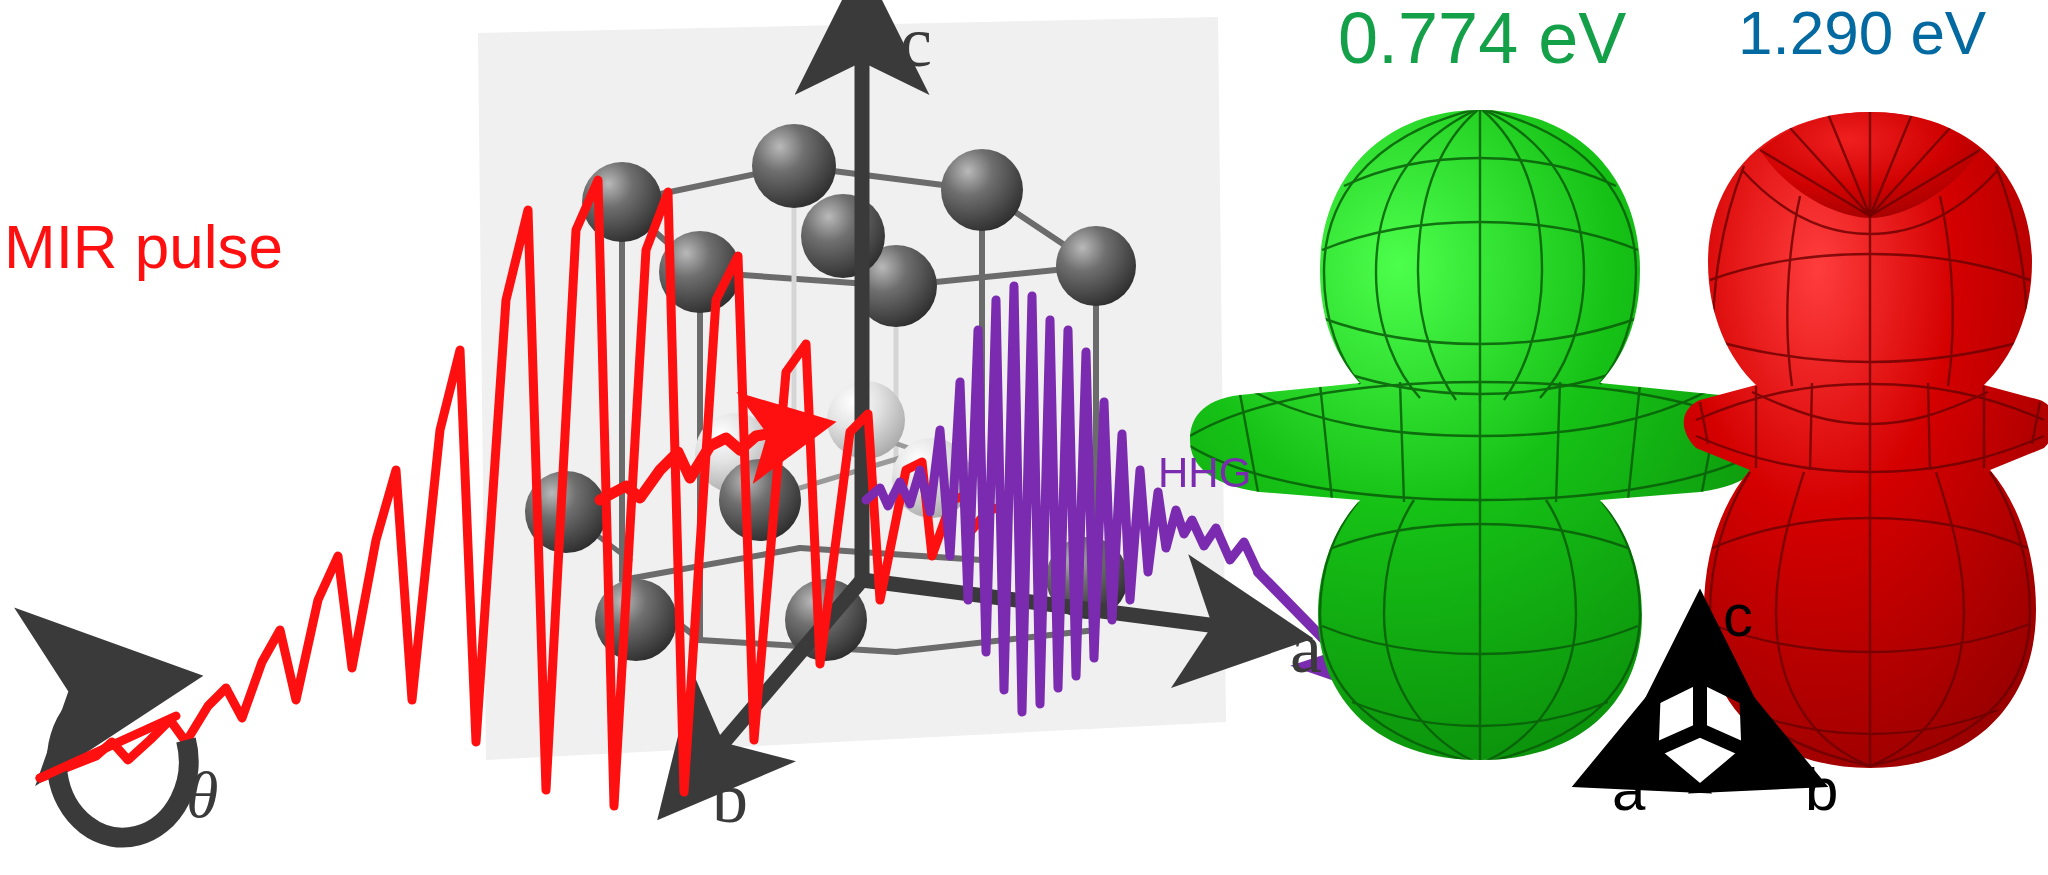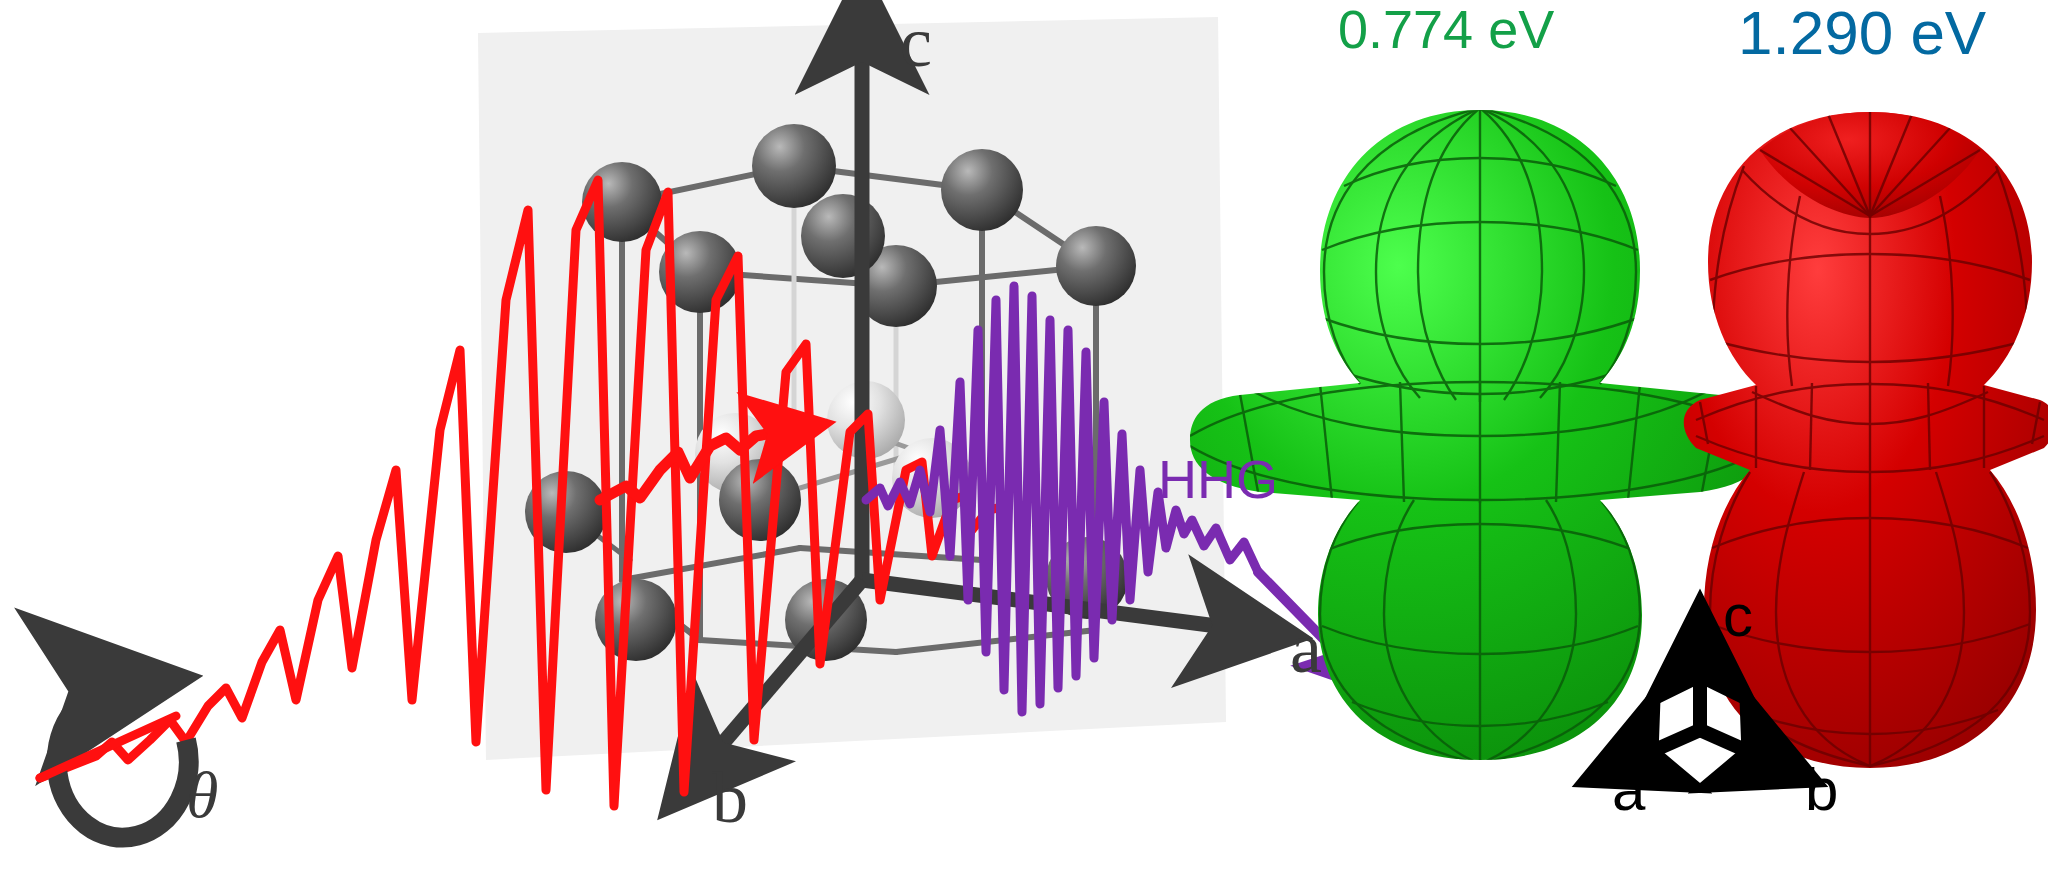--- a/index.html
+++ b/index.html
@@ -5,22 +5,22 @@
   html,body{margin:0;padding:0;background:#ffffff;}
   body{width:2048px;height:875px;overflow:hidden;
        font-family:"Liberation Sans", sans-serif;}
   #figure{position:relative;width:2048px;height:875px;background:#ffffff;}
   svg.layer{position:absolute;left:0;top:0;width:2048px;height:875px;}
   .lbl{position:absolute;white-space:nowrap;line-height:1;}
   .sans{font-family:"Liberation Sans", sans-serif;}
   .serif{font-family:"Liberation Serif", serif;}
   .mir-label{left:4px;top:216px;font-size:62px;color:#ff1010;}
   .mir-label div{margin-bottom:14px;}
-  .hhg-label{left:1158px;top:452px;font-size:54px;color:#7a2bb0;}
-  .eV-green{left:1338px;top:2px;font-size:54px;color:#13a048;}
+  .hhg-label{left:1158px;top:452px;font-size:42px;color:#7a2bb0;}
+  .eV-green{left:1338px;top:2px;font-size:72px;color:#13a048;}
   .eV-red{left:1738px;top:2px;font-size:62px;color:#0369a1;}
   .ax-c{left:900px;top:6px;font-size:72px;color:#3a3a3a;}
   .ax-a{left:1290px;top:612px;font-size:72px;color:#3a3a3a;}
   .ax-b{left:712px;top:762px;font-size:72px;color:#3a3a3a;}
   .theta{left:186px;top:762px;font-size:66px;color:#3a3a3a;font-style:italic;}
   .tri-c{left:1723px;top:586px;font-size:60px;color:#000;}
   .tri-a{left:1612px;top:760px;font-size:60px;color:#000;}
   .tri-b{left:1805px;top:760px;font-size:60px;color:#000;}
 </style>
 </head>
@@ -321,20 +321,21 @@
     </g>
 
     <g>
       <line x1="1700" y1="730" x2="1700" y2="650" stroke="#000" stroke-width="14" marker-end="url(#arrBlack)"></line>
       <line x1="1700" y1="730" x2="1628" y2="762" stroke="#000" stroke-width="14" marker-end="url(#arrBlack)"></line>
       <line x1="1700" y1="730" x2="1772" y2="762" stroke="#000" stroke-width="14" marker-end="url(#arrBlack)"></line>
     </g>
   </svg>
 
   <div class="lbl sans mir-label">
+    <div>MIR pulse</div>
   </div>
 
   <div class="lbl sans hhg-label">HHG</div>
 
   <div class="lbl sans eV-green">0.774 eV</div>
   <div class="lbl sans eV-red">1.290 eV</div>
 
   <div class="lbl serif ax-c">c</div>
   <div class="lbl serif ax-a">a</div>
   <div class="lbl serif ax-b">b</div>

